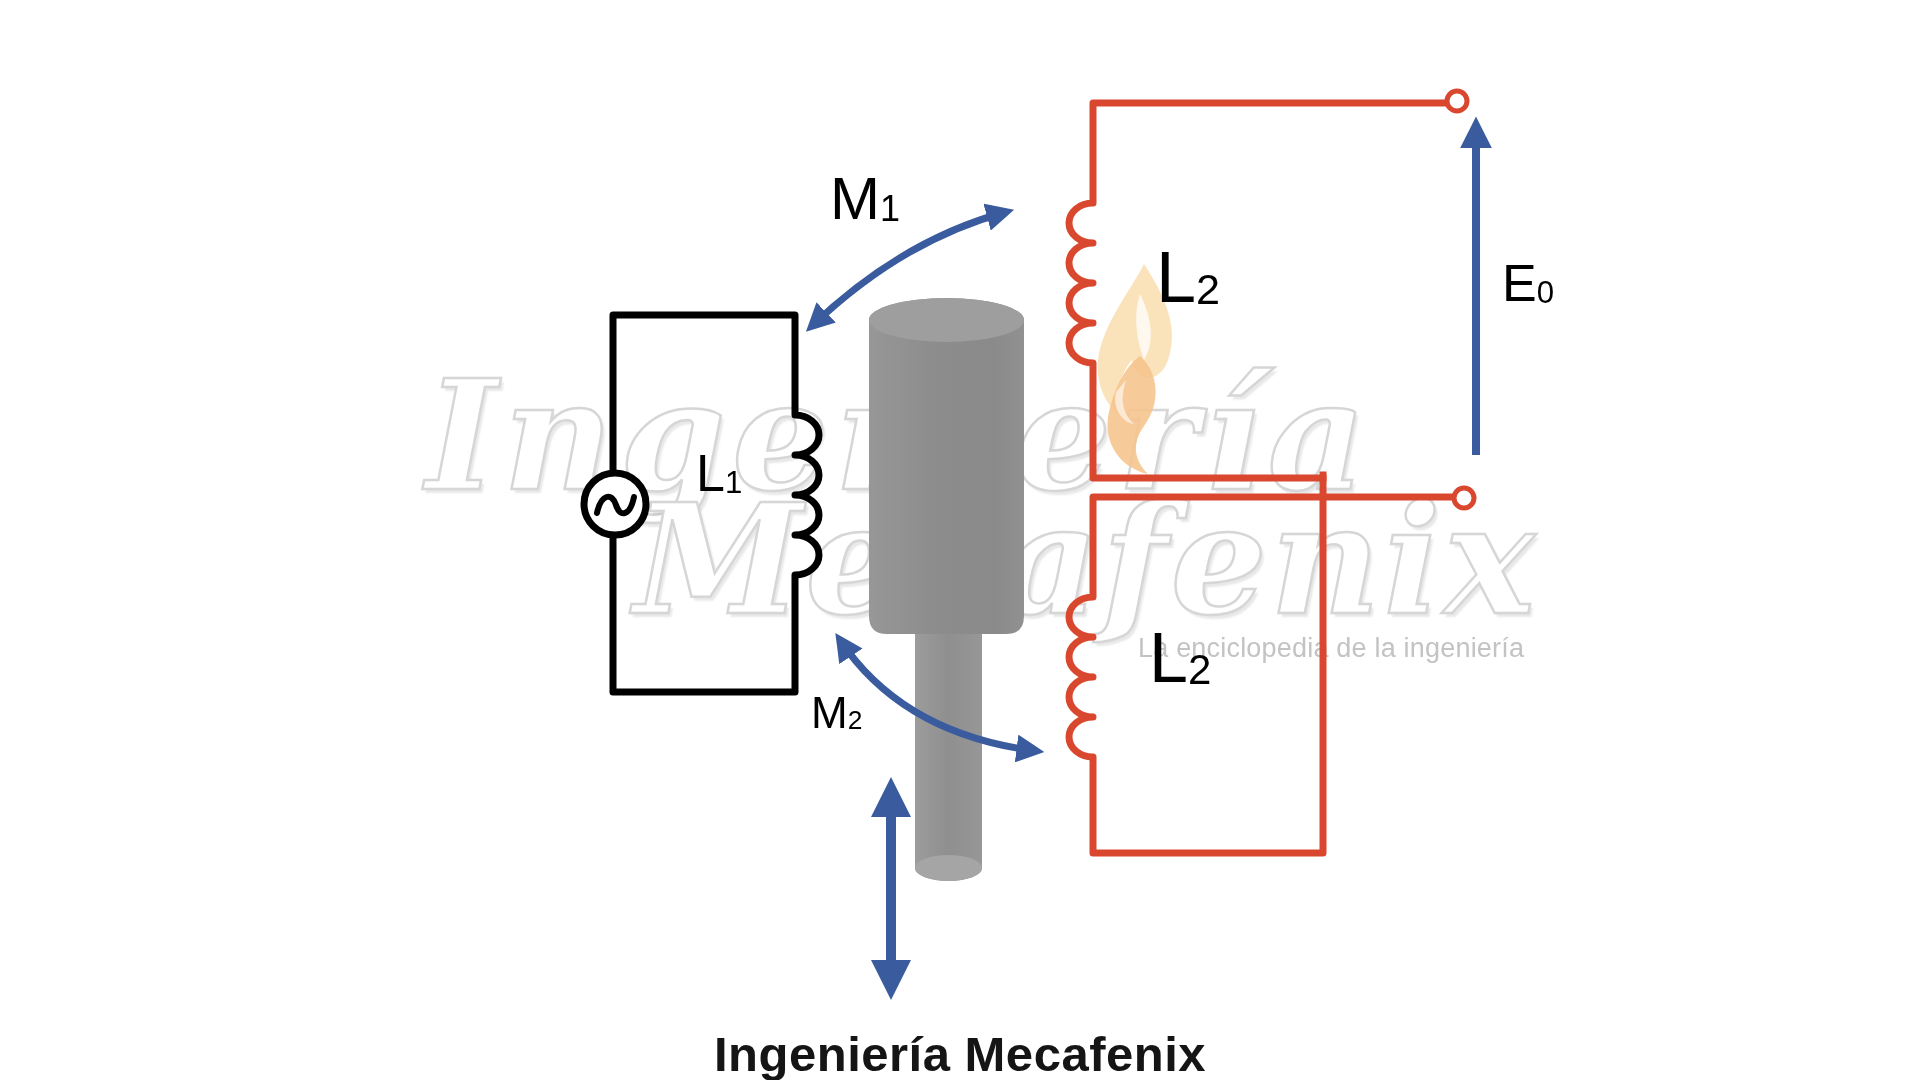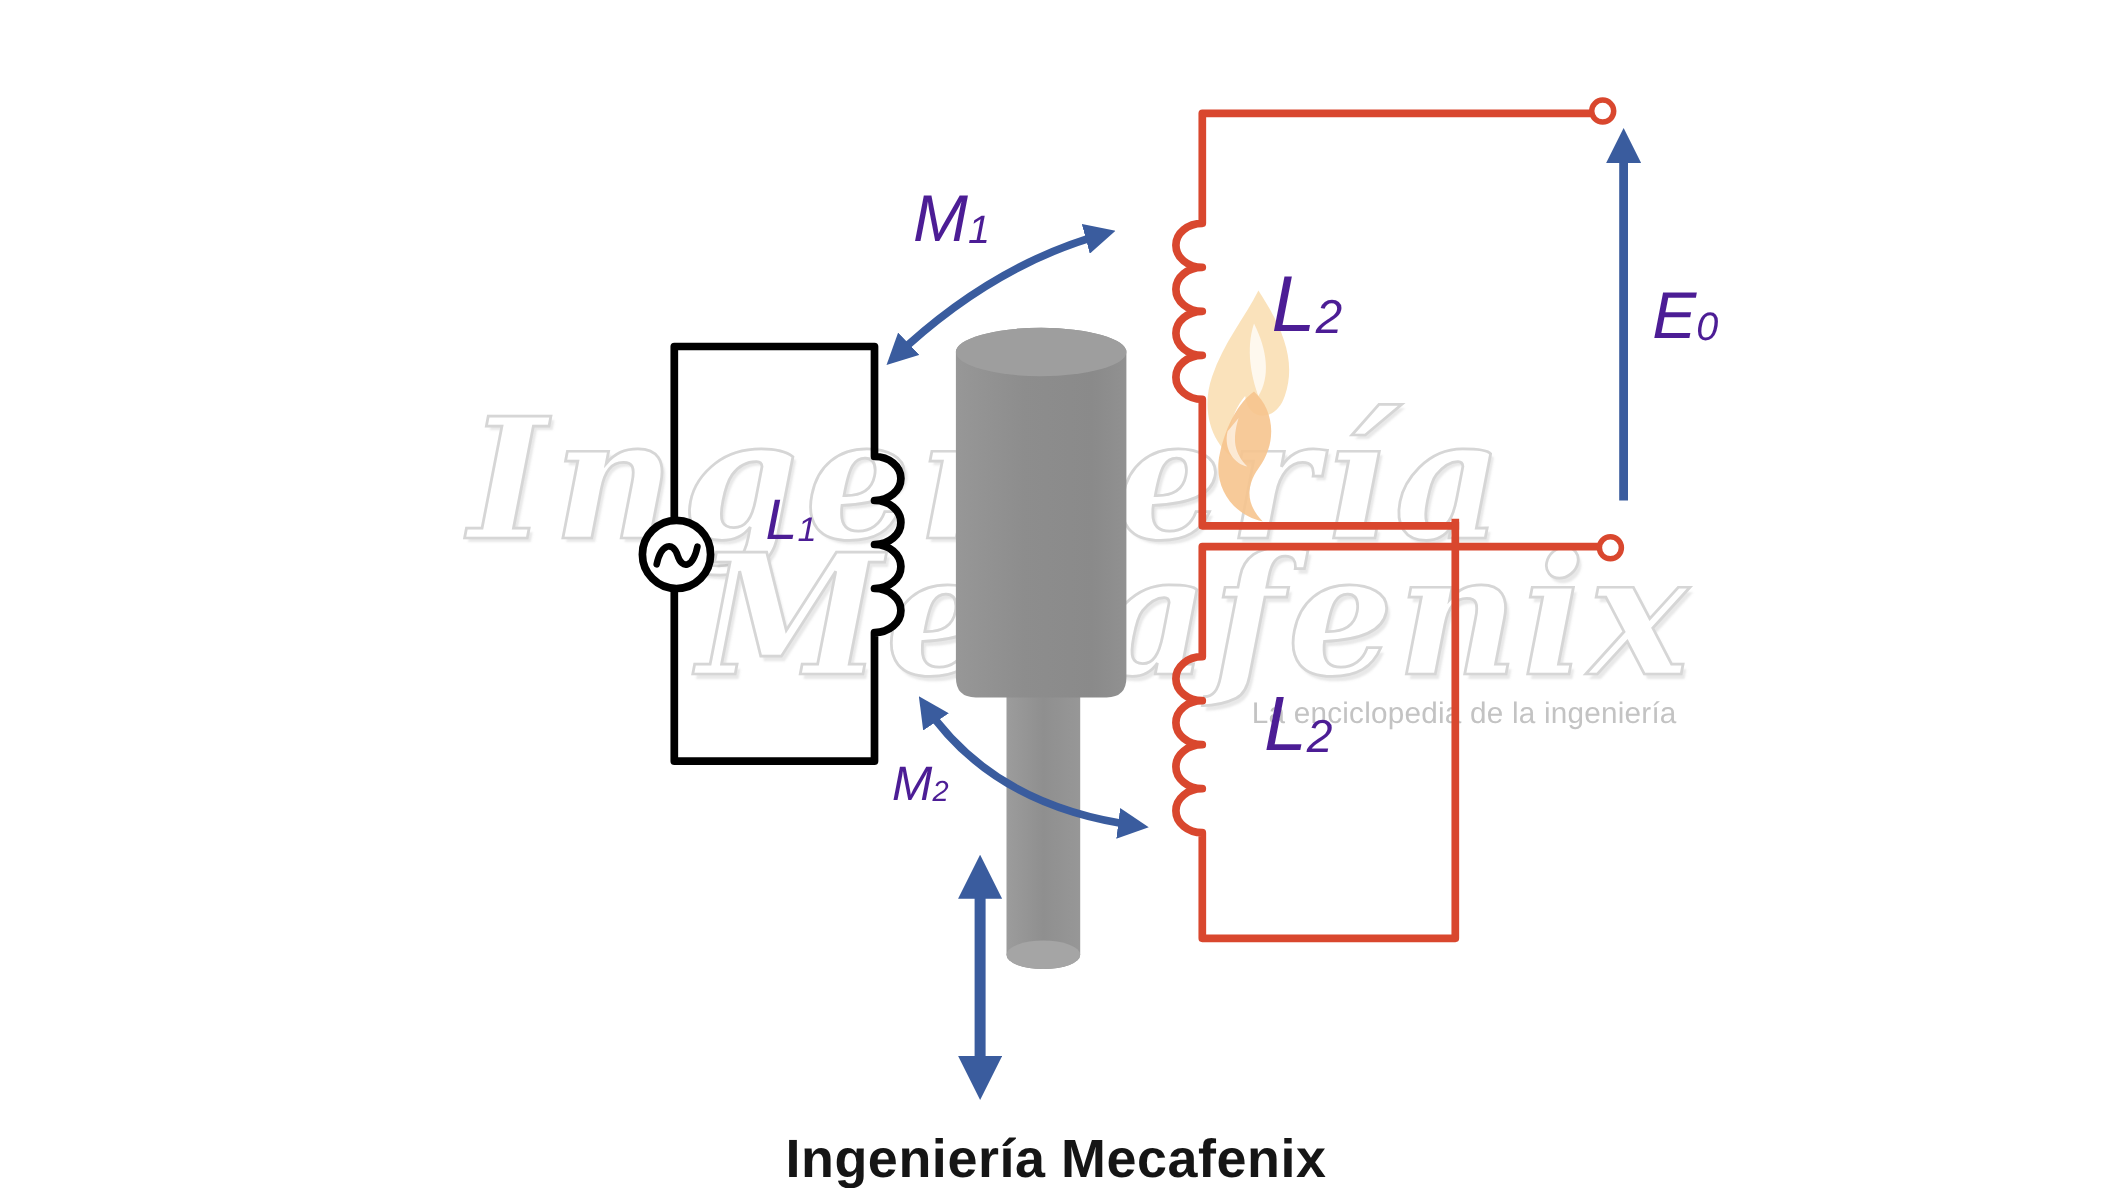--- a/index.html
+++ b/index.html
@@ -14,26 +14,26 @@
   .wm-line1{left:426px;top:360px;font-size:152px;letter-spacing:6px;}
   .wm-line2{left:634px;top:484px;font-size:152px;letter-spacing:3px;}
   .wm-tagline{position:absolute;left:1138px;top:633px;font-size:27px;color:#c3c3c3;
     letter-spacing:0.2px;white-space:nowrap;font-family:"Liberation Sans",sans-serif;}
   .flame{position:absolute;left:1082px;top:260px;}
 
   
   .diagram{position:absolute;left:0;top:0;z-index:2;}
 
   
-  .lbl{position:absolute;z-index:3;color:#4c1d95;line-height:1;white-space:nowrap;font-style:italic;}
+  .lbl{position:absolute;z-index:3;color:#000000;line-height:1;white-space:nowrap;}
   .lbl sub{font-size:0.6em;vertical-align:baseline;position:relative;top:0.05em;}
   #lbl-l1 {left:696px;top:447px;font-size:52px;}
   #lbl-l2t{left:1156px;top:241px;font-size:72px;}
   #lbl-l2b{left:1149px;top:623px;font-size:70px;}
-  #lbl-e0 {left:1502px;top:257px;font-size:60px;}
+  #lbl-e0 {left:1502px;top:257px;font-size:52px;}
   #lbl-m1 {left:830px;top:169px;font-size:60px;}
   #lbl-m2 {left:811px;top:691px;font-size:44px;}
 
   .footer{position:absolute;left:0;width:100%;top:1026px;z-index:3;text-align:center;
     font-size:49px;font-weight:600;color:#151515;letter-spacing:0.5px;}
 </style>
 </head>
 <body>
 
 <div class="stage">

